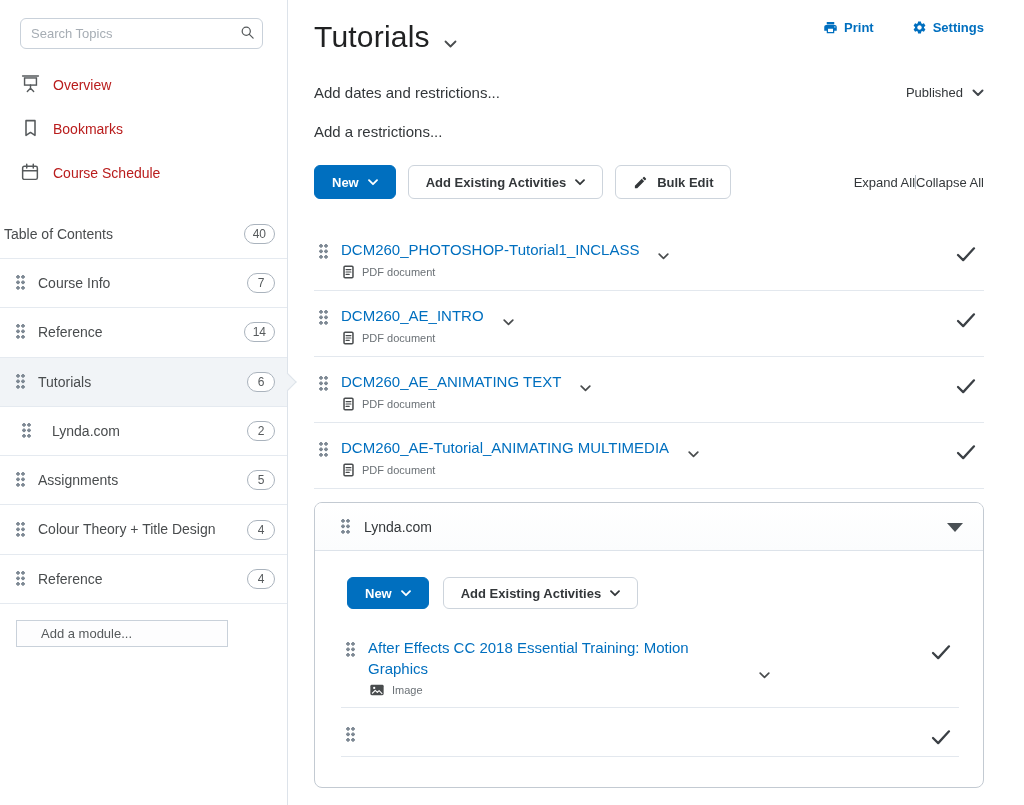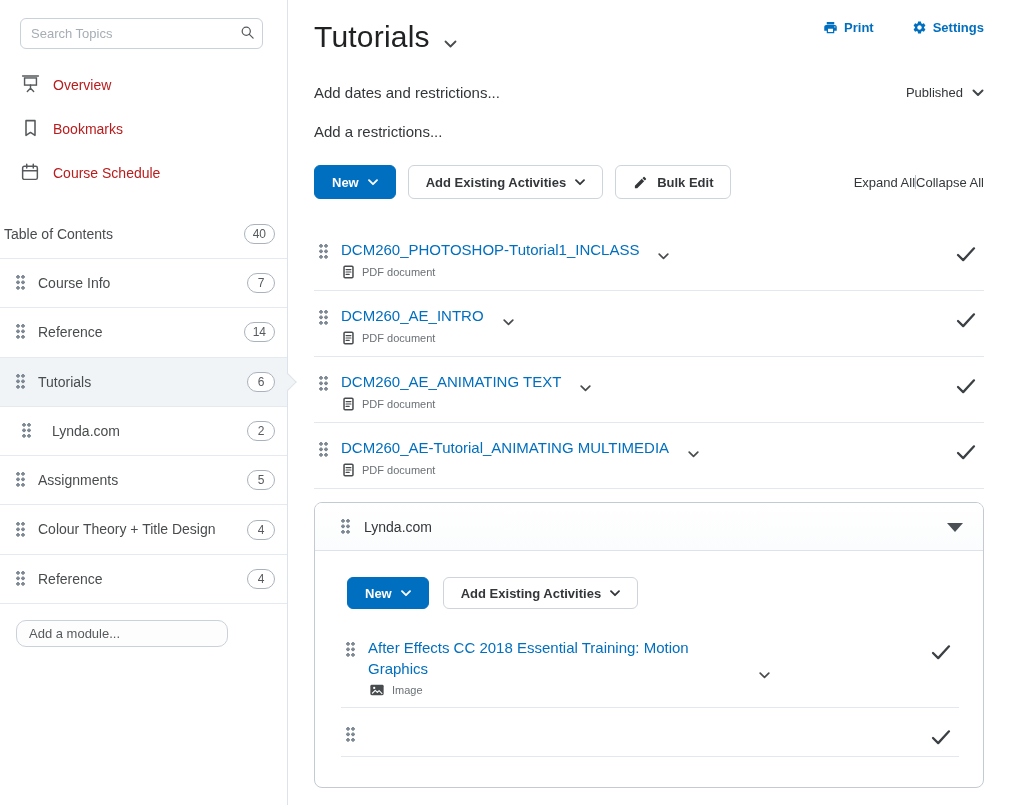--- a/index.html
+++ b/index.html
@@ -60,22 +60,22 @@
   }
 
   .drag {
     width:10px; height:16px; flex:none; cursor:grab;
     background-image: radial-gradient(circle at 2px 2px, #7d8893 1.6px, transparent 1.9px);
     background-size:5px 5.5px;
   }
 
   .add-module {
     display:block; margin:16px 30px 0 16px; width:212px; height:27px;
-    border:1px solid #c9d1da; border-radius:10px; background:#fdfdfe;
-    font-size:13px; color:#14532d; padding:0 12px; outline:none;
+    border:1px solid #c9d1da; border-radius:0; background:#fdfdfe;
+    font-size:13px; color:#14532d; padding:0 24px; outline:none;
     font-family:"Liberation Sans",sans-serif;
   }
   .add-module::placeholder { color:#565a5c; }
 
   
   .main { flex:1; padding:20px 40px 0 26px; position:relative; z-index:1; }
 
   .title-row { display:flex; align-items:flex-start; }
   .page-title { font-size:30px; font-weight:500; color:#202122; letter-spacing:.2px; }
   .title-chevron { margin:20px 0 0 14px; cursor:pointer; line-height:0; }

